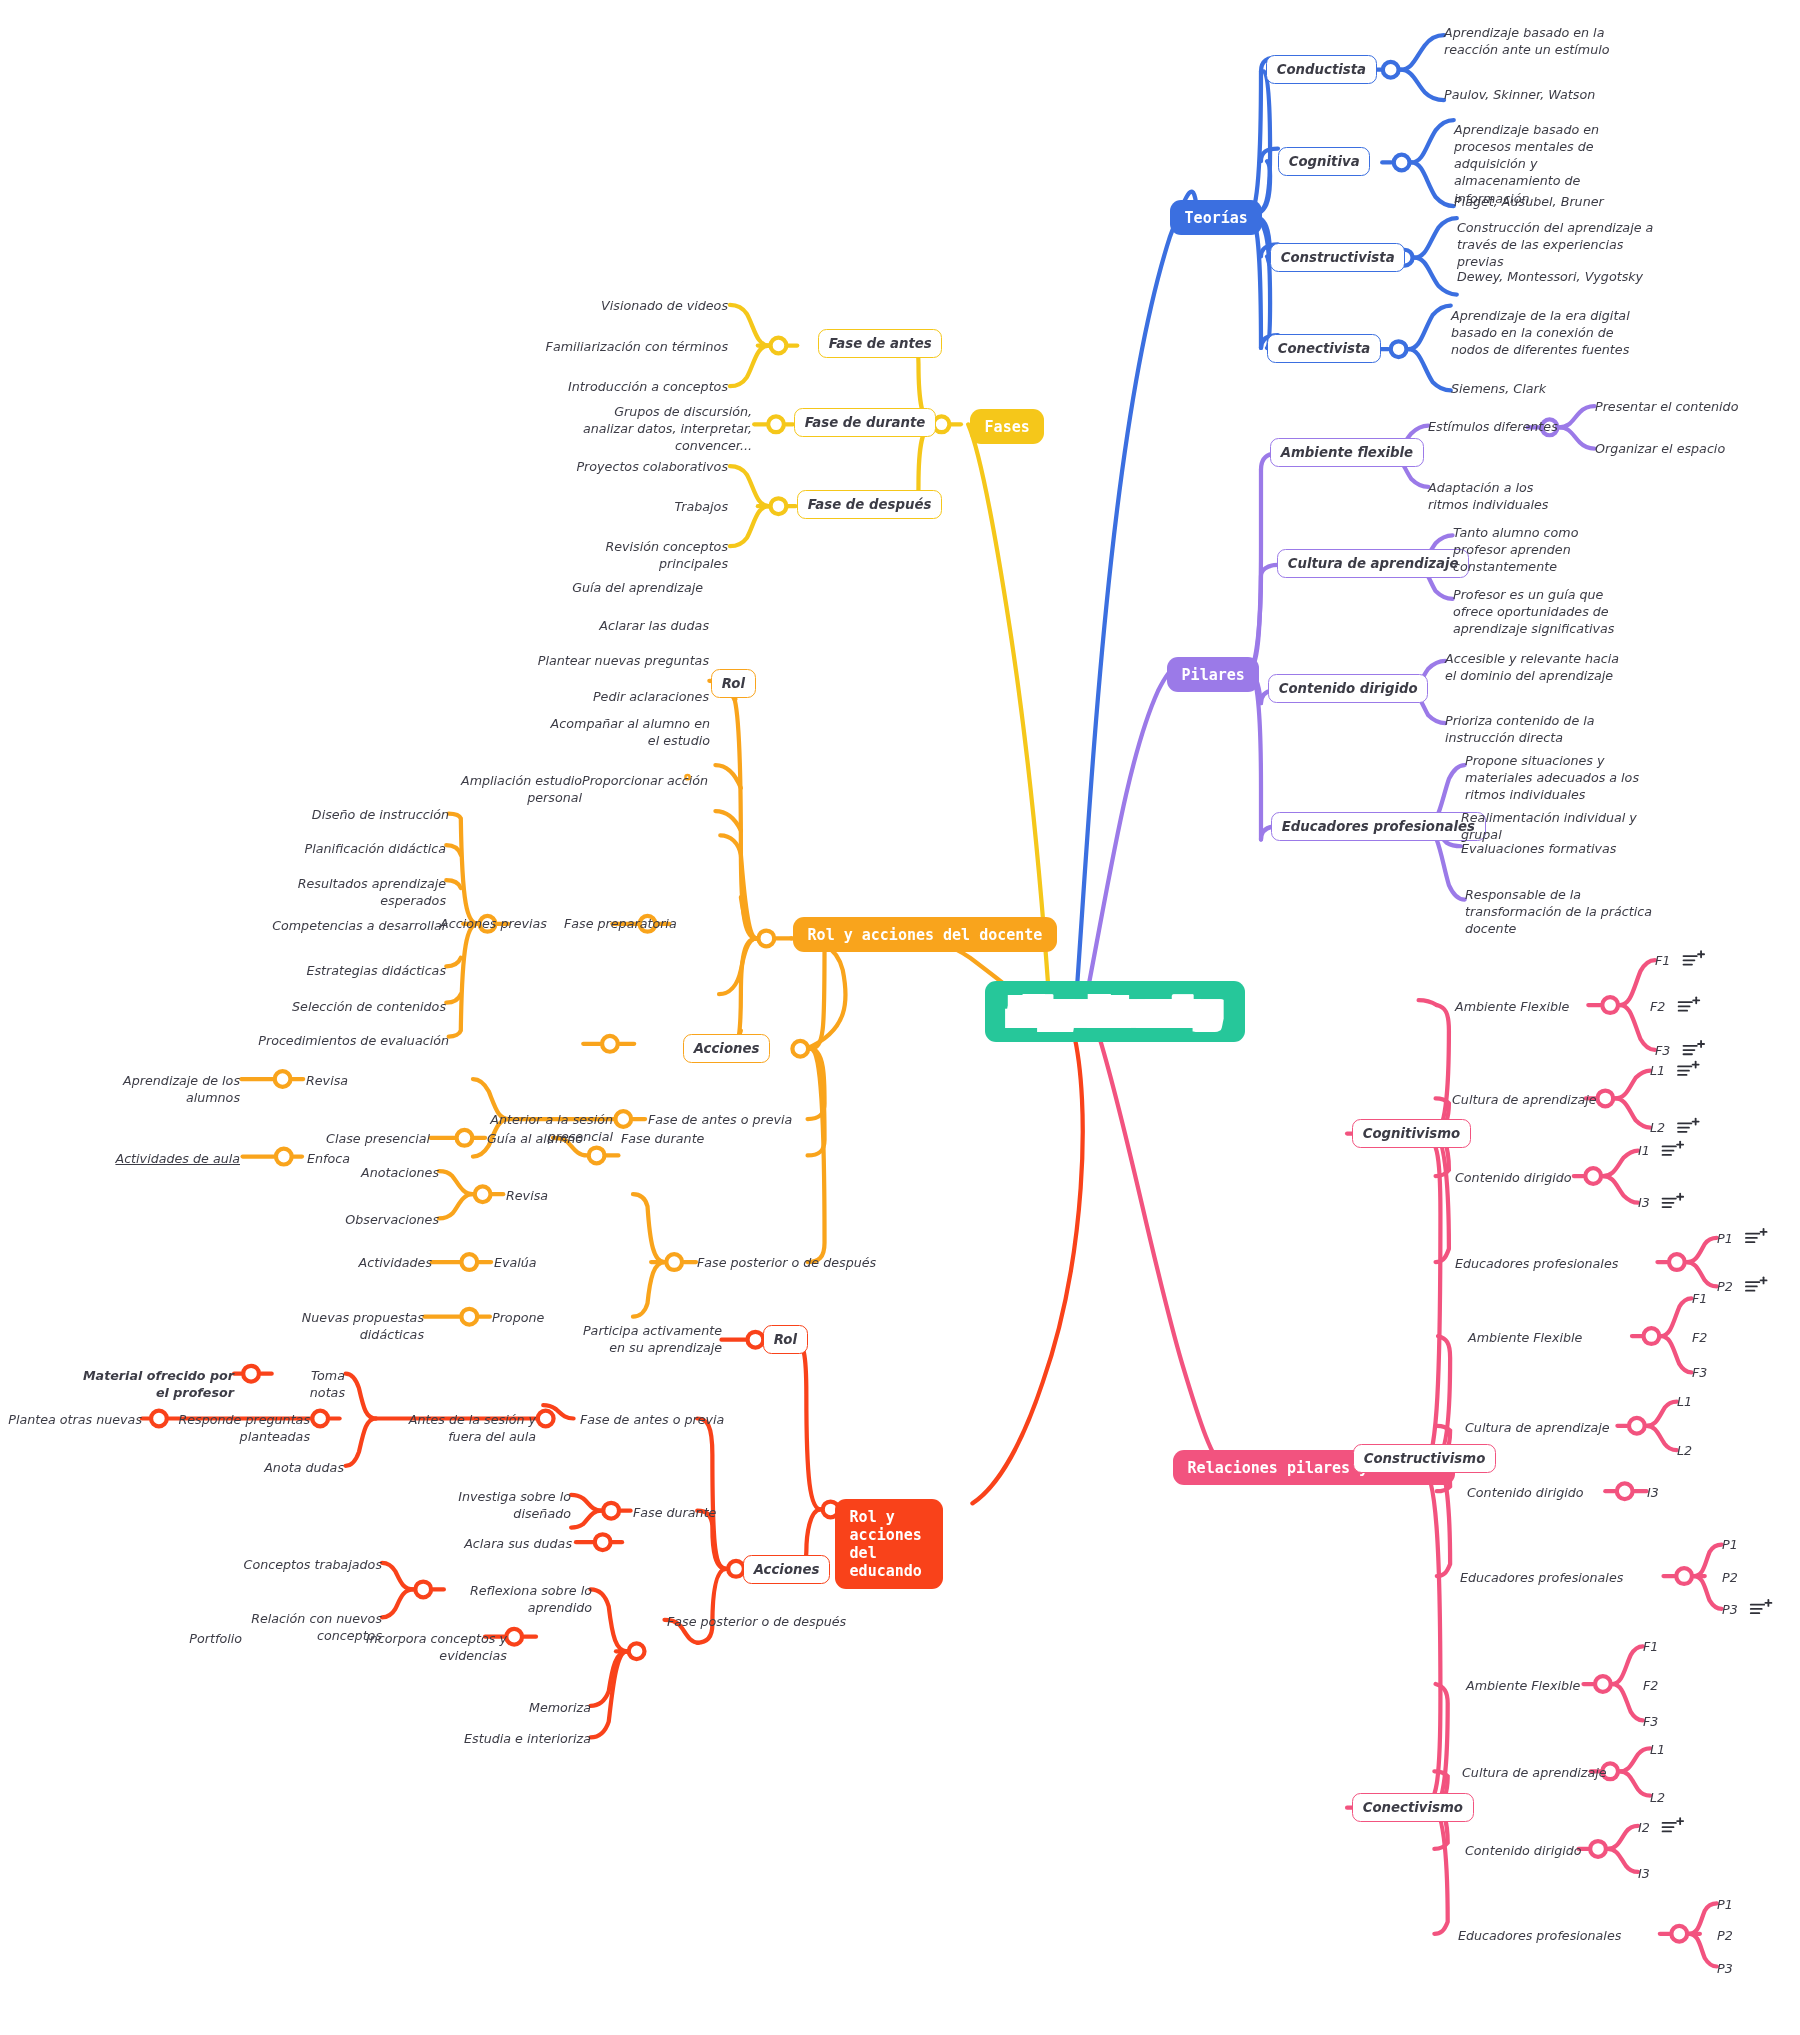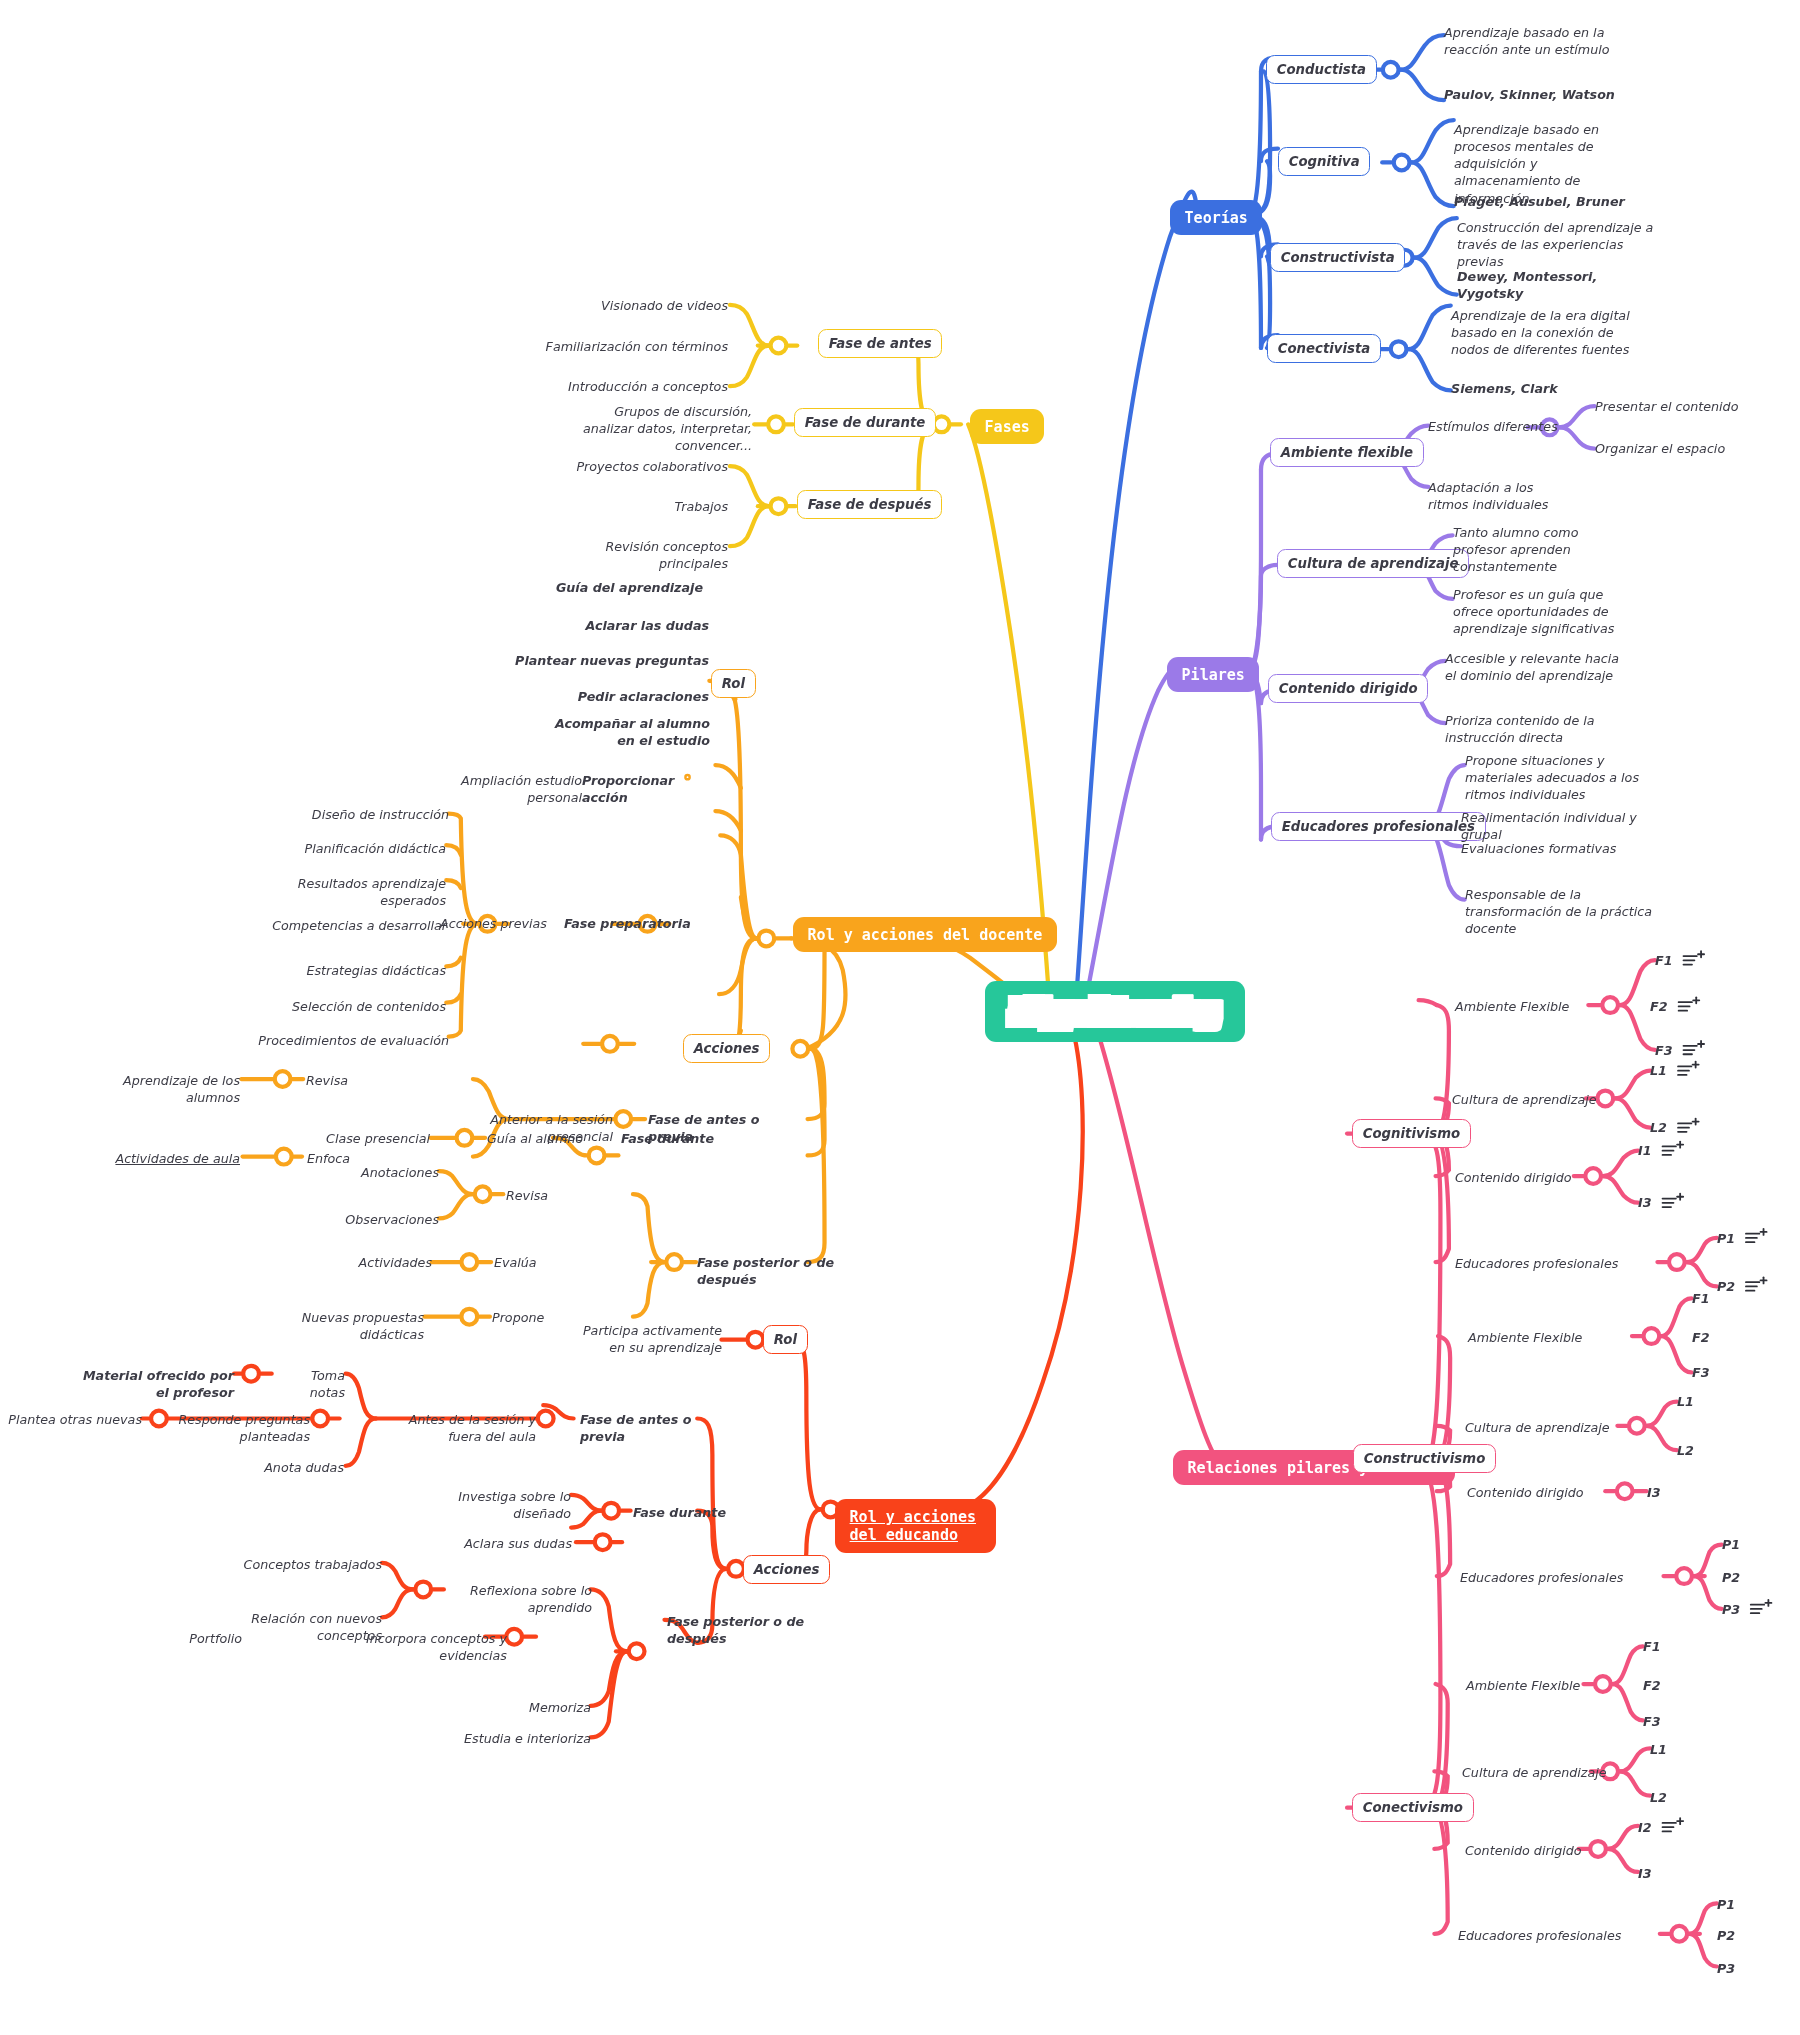--- a/index.html
+++ b/index.html
@@ -34,21 +34,21 @@
     background:#fff;border:1.8px solid #888;border-radius:8.5px;
     font-family:"DejaVu Sans", sans-serif;font-style:italic;font-weight:700;
     font-size:13.3px;color:#3c3c46;padding:5.5px 9.7px;text-align:center;line-height:1.2;
   }
 
   
   .leaf{
     font-family:"DejaVu Sans", sans-serif;font-style:italic;
     font-size:12.7px;color:#3c3c46;line-height:1.35;
   }
-  .leaf.bold{font-weight:700;}
+  .leaf.bold{font-weight:400;}
   .leaf.r{text-align:right;}
   .leaf.l{text-align:left;}
 </style>
 </head>
 <body>
 
 <div id="stage">
 
   <svg id="wires" viewBox="0 0 2969 3357">
     <defs>
@@ -460,21 +460,21 @@
 
   <div class="node leaf l bold" style="left:697px;top:1254px;width:182px;">Fase posterior o de después</div>
   <div class="node leaf l" style="left:506px;top:1187px;width:73px;">Revisa</div>
   <div class="node leaf r" style="left:303px;top:1164px;width:136px;">Anotaciones</div>
   <div class="node leaf r" style="left:303px;top:1211px;width:136px;">Observaciones</div>
   <div class="node leaf l" style="left:494px;top:1254px;width:73px;">Evalúa</div>
   <div class="node leaf r" style="left:303px;top:1254px;width:129px;">Actividades</div>
   <div class="node leaf l" style="left:492px;top:1309px;width:73px;">Propone</div>
   <div class="node leaf r" style="left:236px;top:1309px;width:188px;">Nuevas propuestas didácticas</div>
 
-  <div class="node mainpill" style="left:835px;top:1499px;width:161px;background:#f9421a;text-decoration:underline;">Rol y acciones del educando</div>
+  <div class="node mainpill" style="left:835px;top:1499px;width:108px;background:#f9421a;">Rol y acciones del educando</div>
 
   <div class="node boxnode" style="left:763px;top:1325px;border-color:#f9421a;">Rol</div>
   <div class="node leaf r" style="left:576px;top:1322px;width:146px;">Participa activamente en su aprendizaje</div>
 
   <div class="node boxnode" style="left:743px;top:1555px;border-color:#f9421a;">Acciones</div>
 
   <div class="node leaf l bold" style="left:580px;top:1411px;width:152px;">Fase de antes o previa</div>
   <div class="node leaf r" style="left:376px;top:1411px;width:160px;">Antes de la sesión y fuera del aula</div>
   <div class="node leaf r" style="left:272px;top:1367px;width:73px;">Toma notas</div>
   <div class="node leaf r" style="left:67px;top:1367px;width:167px;font-weight:bold;">Material ofrecido por el profesor</div>

